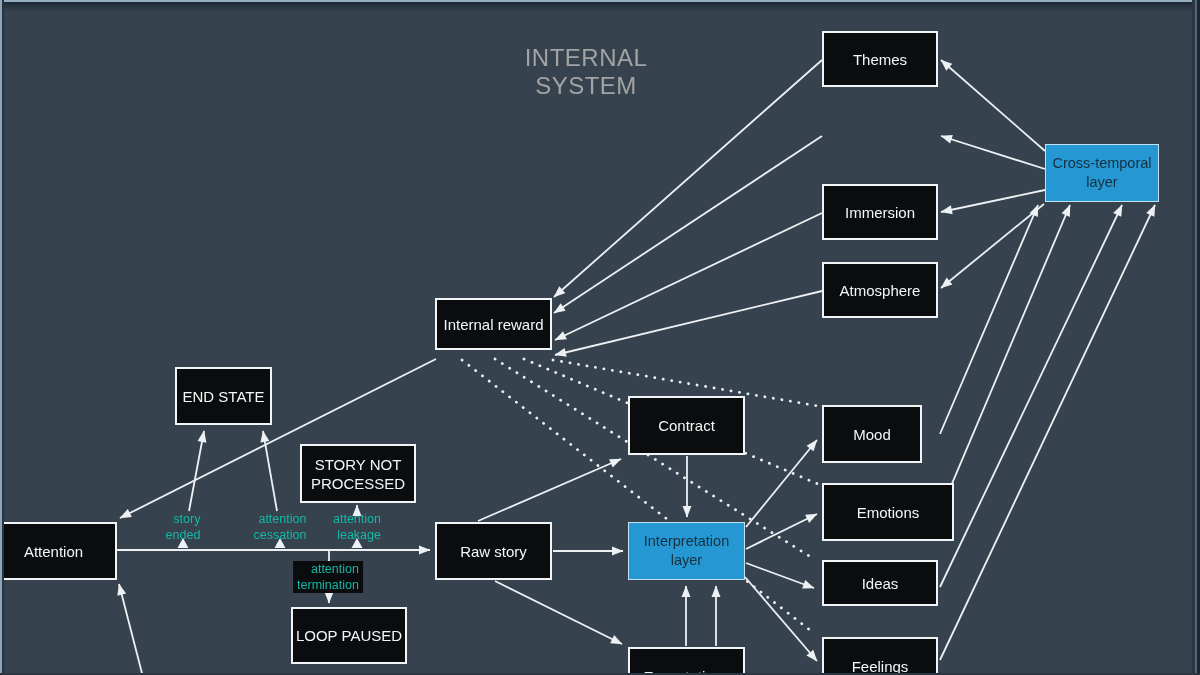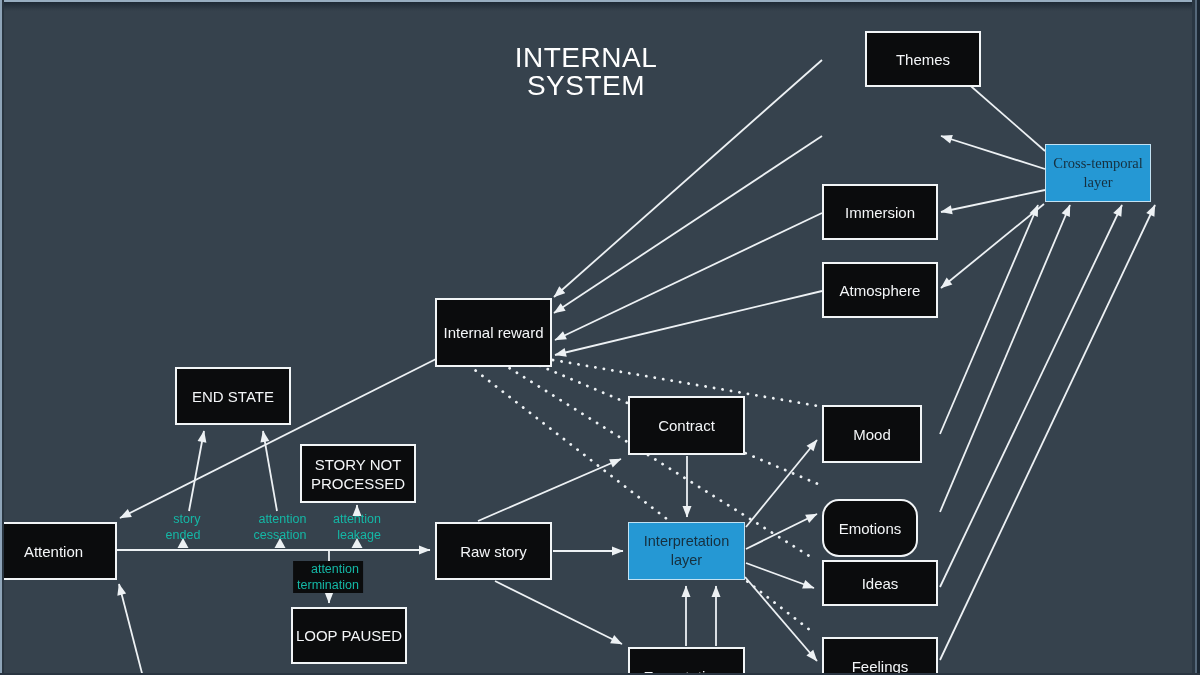--- a/index.html
+++ b/index.html
@@ -33,21 +33,21 @@
 
   .edge-label{
     position:absolute;transform:translateX(-50%);
     text-align:right;white-space:pre-line;
     font-size:12.5px;line-height:16px;color:#14b8a6;
   }
   .edge-label.chip{background:#0b0c0d;padding:0 4px;}
 
   .title{
     position:absolute;left:466px;top:44px;width:240px;z-index:5;
-    text-align:center;color:#ffffff;font-size:28px;line-height:28px;letter-spacing:.5px;
+    text-align:center;color:#a3a3a3;font-size:24px;line-height:28px;letter-spacing:.5px;
   }
 </style>
 </head>
 <body>
 
 <div id="canvas">
   <svg id="edges" width="1200" height="675" viewBox="0 0 1200 675">
     <defs>
       <marker id="arrow" markerUnits="userSpaceOnUse" markerWidth="14" markerHeight="11" refX="11.5" refY="5" orient="auto">
         <path d="M0.5,0.5 L12,5 L0.5,9.5 Z" fill="#edf1f4"></path>
@@ -87,39 +87,39 @@
         <line x1="524" y1="359" x2="818" y2="484" stroke="#edf1f4" stroke-width="2.8" stroke-linecap="round" stroke-dasharray="0.1 8.5"></line>
         <line x1="495" y1="359" x2="814" y2="559" stroke="#edf1f4" stroke-width="2.8" stroke-linecap="round" stroke-dasharray="0.1 8.5"></line>
         <line x1="462" y1="360" x2="815" y2="634" stroke="#edf1f4" stroke-width="2.8" stroke-linecap="round" stroke-dasharray="0.1 8.5"></line>
         <polygon points="177.5,548 188.5,548 183,538" fill="#edf1f4"></polygon>
         <polygon points="274.5,548 285.5,548 280,538" fill="#edf1f4"></polygon>
         <polygon points="351.5,548 362.5,548 357,538" fill="#edf1f4"></polygon>
       </g>
   </svg>
 
   <div id="nodes">
-      <div class="node dark" style="left: 435px; top: 298px; width: 117px; height: 69px;">Internal reward</div>
-      <div class="node dark" style="left: 175px; top: 367px; width: 116px; height: 58px;">END STATE</div>
+      <div class="node dark" style="left: 435px; top: 298px; width: 117px; height: 52px;">Internal reward</div>
+      <div class="node dark" style="left: 175px; top: 367px; width: 97px; height: 58px;">END STATE</div>
       <div class="node dark" style="left: 300px; top: 444px; width: 116px; height: 59px;">STORY NOT
 PROCESSED</div>
       <div class="node dark" style="left: -10px; top: 522px; width: 127px; height: 58px;">Attention</div>
       <div class="node dark" style="left: 435px; top: 522px; width: 117px; height: 58px;">Raw story</div>
       <div class="node dark" style="left: 271px; top: 607px; width: 116px; height: 57px; margin-left: 20px;">LOOP PAUSED</div>
       <div class="node dark" style="left: 628px; top: 396px; width: 117px; height: 59px;">Contract</div>
       <div class="node accent" style="left: 628px; top: 522px; width: 117px; height: 58px;">Interpretation
 layer</div>
       <div class="node dark" style="left: 628px; top: 647px; width: 117px; height: 58px;">Expectations</div>
-      <div class="node dark" style="left: 822px; top: 31px; width: 116px; height: 56px; margin-left: 43px;">Themes</div>
+      <div class="node dark" style="left: 822px; top: 31px; width: 116px; height: 56px;">Themes</div>
       <div class="node dark" style="left: 822px; top: 184px; width: 116px; height: 56px;">Immersion</div>
       <div class="node dark" style="left: 822px; top: 262px; width: 116px; height: 56px;">Atmosphere</div>
       <div class="node dark" style="left: 822px; top: 405px; width: 100px; height: 58px;">Mood</div>
-      <div class="node dark" style="left: 822px; top: 499px; width: 96px; height: 58px; border-radius: 17px;">Emotions</div>
+      <div class="node dark" style="left: 822px; top: 483px; width: 132px; height: 58px;">Emotions</div>
       <div class="node dark" style="left: 822px; top: 560px; width: 116px; height: 46px;">Ideas</div>
       <div class="node dark" style="left: 822px; top: 637px; width: 116px; height: 59px;">Feelings</div>
-      <div class="node accent" style="left: 1045px; top: 144px; width: 106px; height: 58px; font-family: Liberation Serif, serif;">Cross-temporal
+      <div class="node accent" style="left: 1045px; top: 144px; width: 114px; height: 58px;">Cross-temporal
 layer</div>
     </div>
   <div id="labels">
       <div class="edge-label" style="left: 183px; top: 511px;">story
 ended</div>
       <div class="edge-label" style="left: 280px; top: 511px;">attention
 cessation</div>
       <div class="edge-label" style="left: 357px; top: 511px;">attention
 leakage</div>
       <div class="edge-label chip" style="left: 328px; top: 561px;">attention

